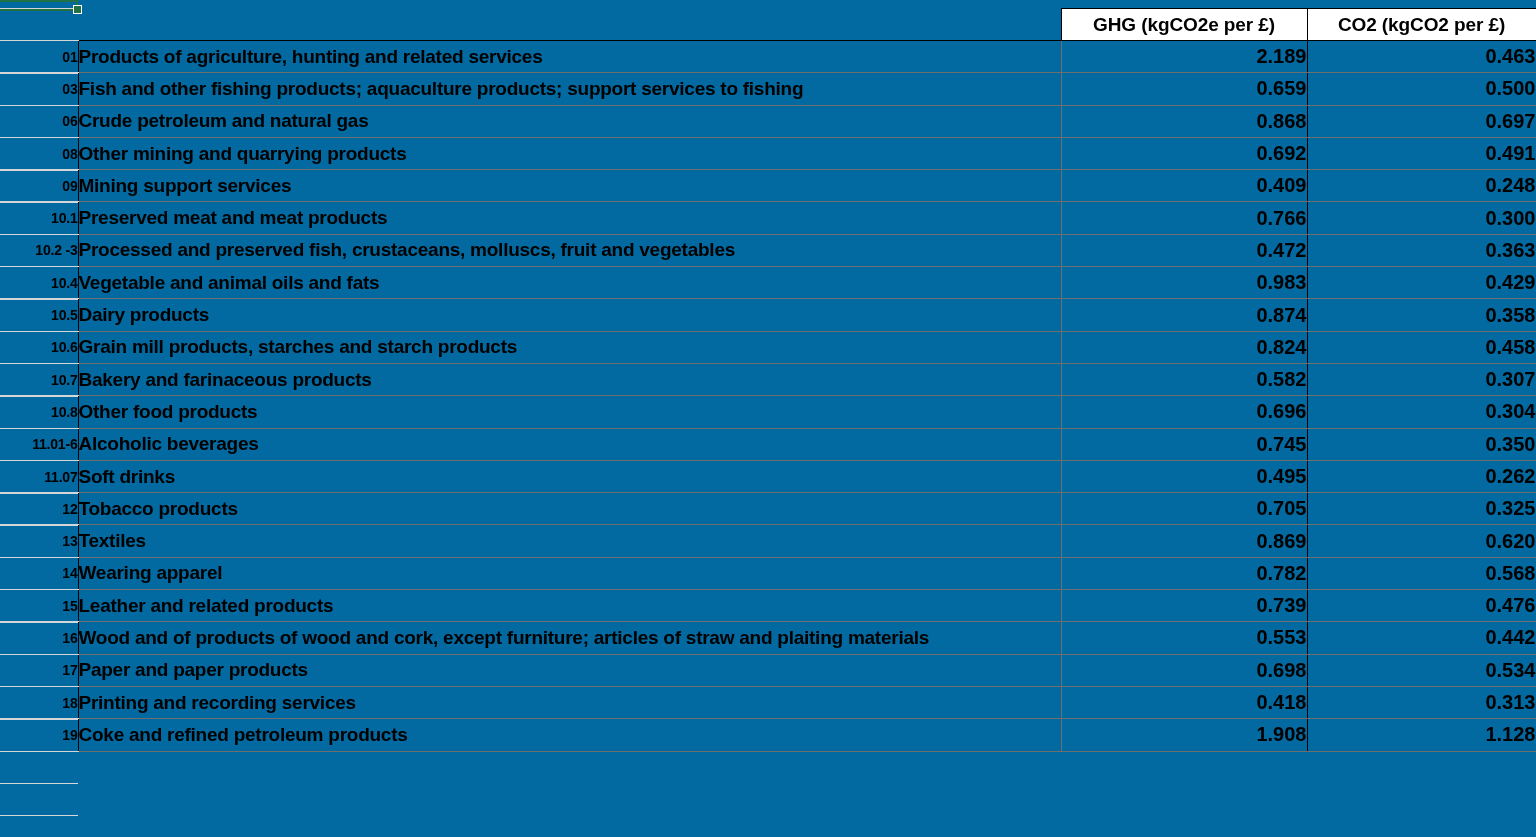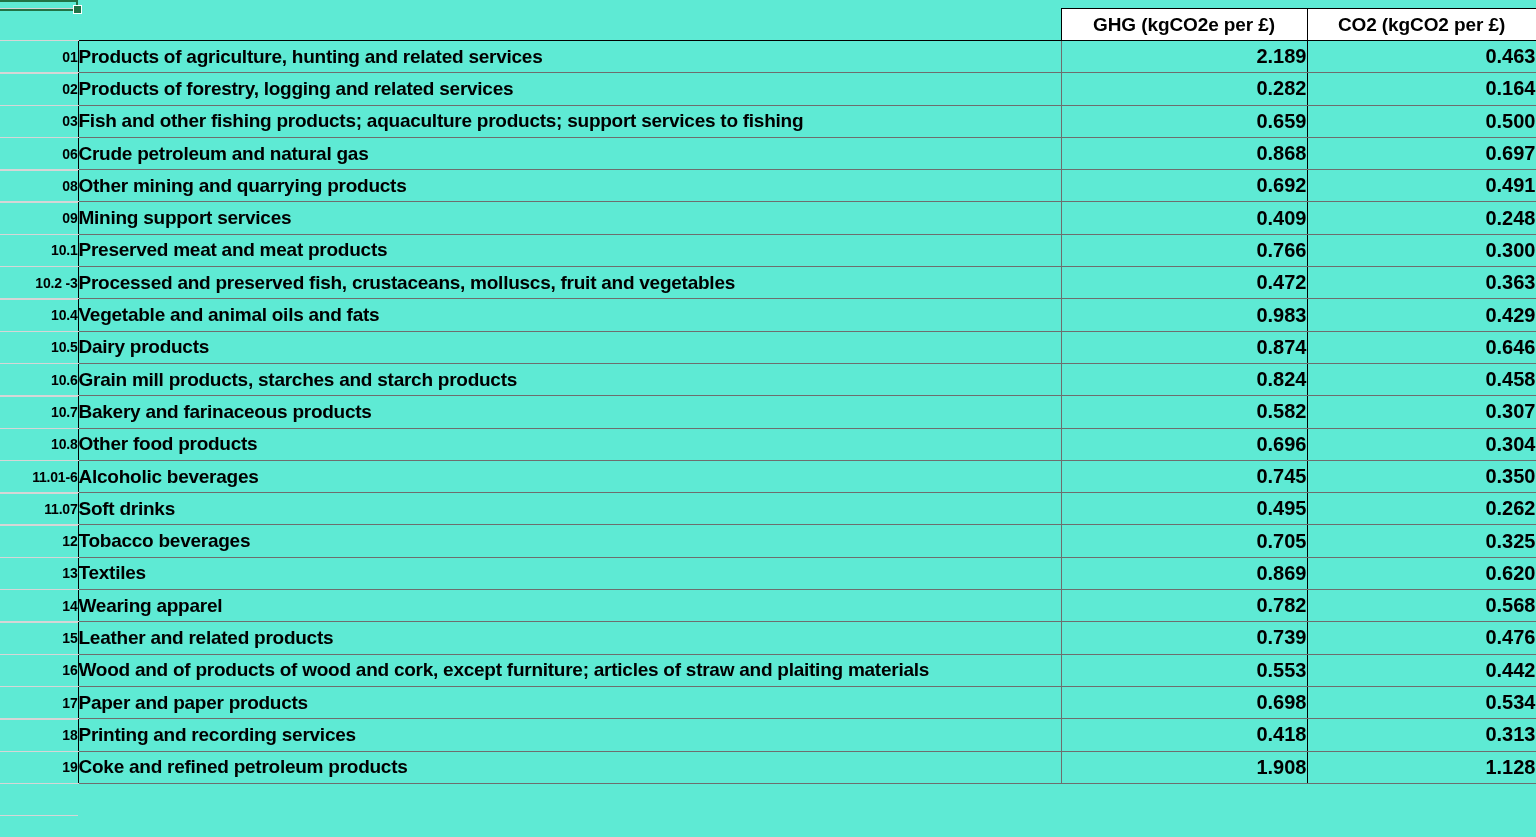--- a/index.html
+++ b/index.html
@@ -13,21 +13,21 @@
     overflow: hidden;
     font-family: "Liberation Sans", sans-serif;
     color: #000000;
   }
 
   #sheet {
     position: relative;
     width: 1536px;
     height: 837px;
     overflow: hidden;
-    background: #5eead4;
+    background: #0369a1;
   }
 
   
   .gutter-grid {
     position: absolute;
     left: 0;
     top: 0;
     width: 78px;
     height: 837px;
   }
@@ -203,26 +203,20 @@
       </tr>
     </thead>
     <tbody id="tbody">
         <tr class="data-row first-data">
           <td class="code">01</td>
           <td class="desc">Products of agriculture, hunting and related services</td>
           <td class="num ghg">2.189</td>
           <td class="num co2">0.463</td>
         </tr>
         <tr class="data-row">
-          <td class="code">02</td>
-          <td class="desc">Products of forestry, logging and related services</td>
-          <td class="num ghg">0.282</td>
-          <td class="num co2">0.164</td>
-        </tr>
-        <tr class="data-row">
           <td class="code">03</td>
           <td class="desc">Fish and other fishing products; aquaculture products; support services to fishing</td>
           <td class="num ghg">0.659</td>
           <td class="num co2">0.500</td>
         </tr>
         <tr class="data-row">
           <td class="code">06</td>
           <td class="desc">Crude petroleum and natural gas</td>
           <td class="num ghg">0.868</td>
           <td class="num co2">0.697</td>
@@ -254,21 +248,21 @@
         <tr class="data-row">
           <td class="code">10.4</td>
           <td class="desc">Vegetable and animal oils and fats</td>
           <td class="num ghg">0.983</td>
           <td class="num co2">0.429</td>
         </tr>
         <tr class="data-row">
           <td class="code">10.5</td>
           <td class="desc">Dairy products</td>
           <td class="num ghg">0.874</td>
-          <td class="num co2">0.646</td>
+          <td class="num co2">0.358</td>
         </tr>
         <tr class="data-row">
           <td class="code">10.6</td>
           <td class="desc">Grain mill products, starches and starch products</td>
           <td class="num ghg">0.824</td>
           <td class="num co2">0.458</td>
         </tr>
         <tr class="data-row">
           <td class="code">10.7</td>
           <td class="desc">Bakery and farinaceous products</td>
@@ -288,21 +282,21 @@
           <td class="num co2">0.350</td>
         </tr>
         <tr class="data-row">
           <td class="code">11.07</td>
           <td class="desc">Soft drinks</td>
           <td class="num ghg">0.495</td>
           <td class="num co2">0.262</td>
         </tr>
         <tr class="data-row">
           <td class="code">12</td>
-          <td class="desc">Tobacco beverages</td>
+          <td class="desc">Tobacco products</td>
           <td class="num ghg">0.705</td>
           <td class="num co2">0.325</td>
         </tr>
         <tr class="data-row">
           <td class="code">13</td>
           <td class="desc">Textiles</td>
           <td class="num ghg">0.869</td>
           <td class="num co2">0.620</td>
         </tr>
         <tr class="data-row">

